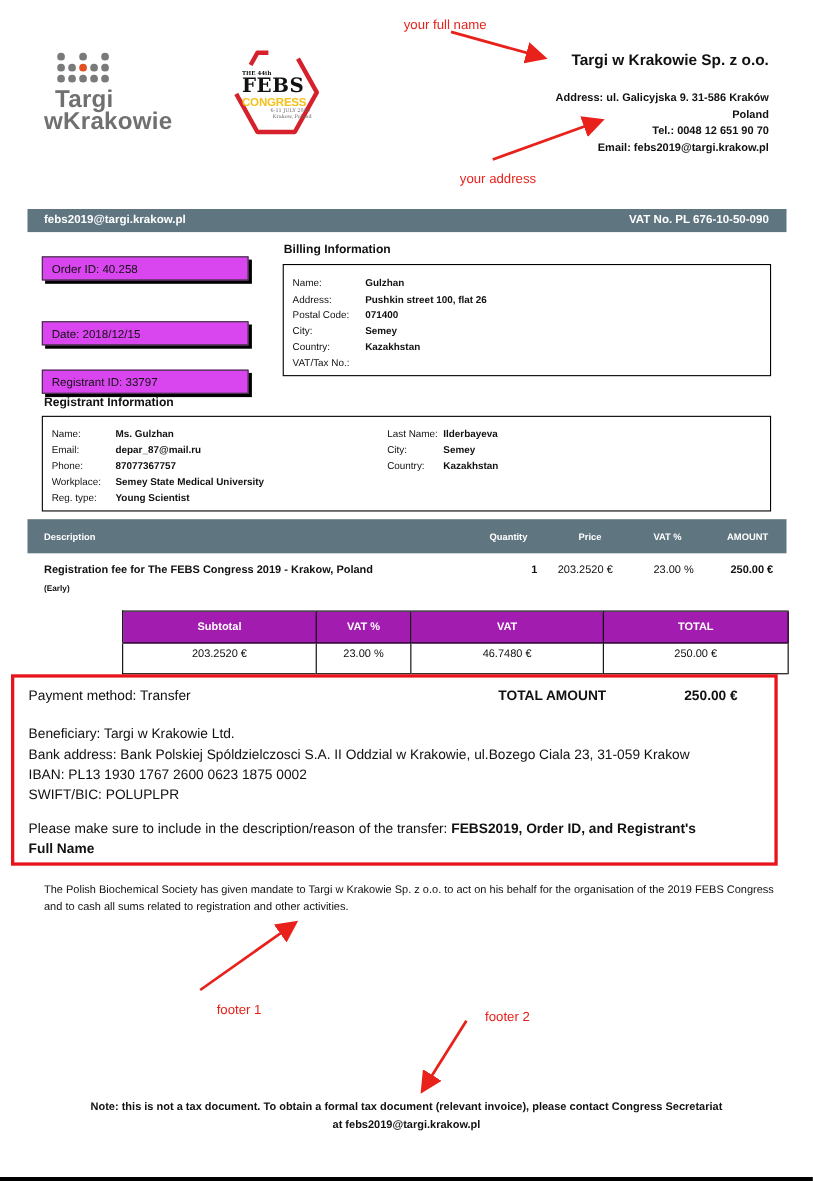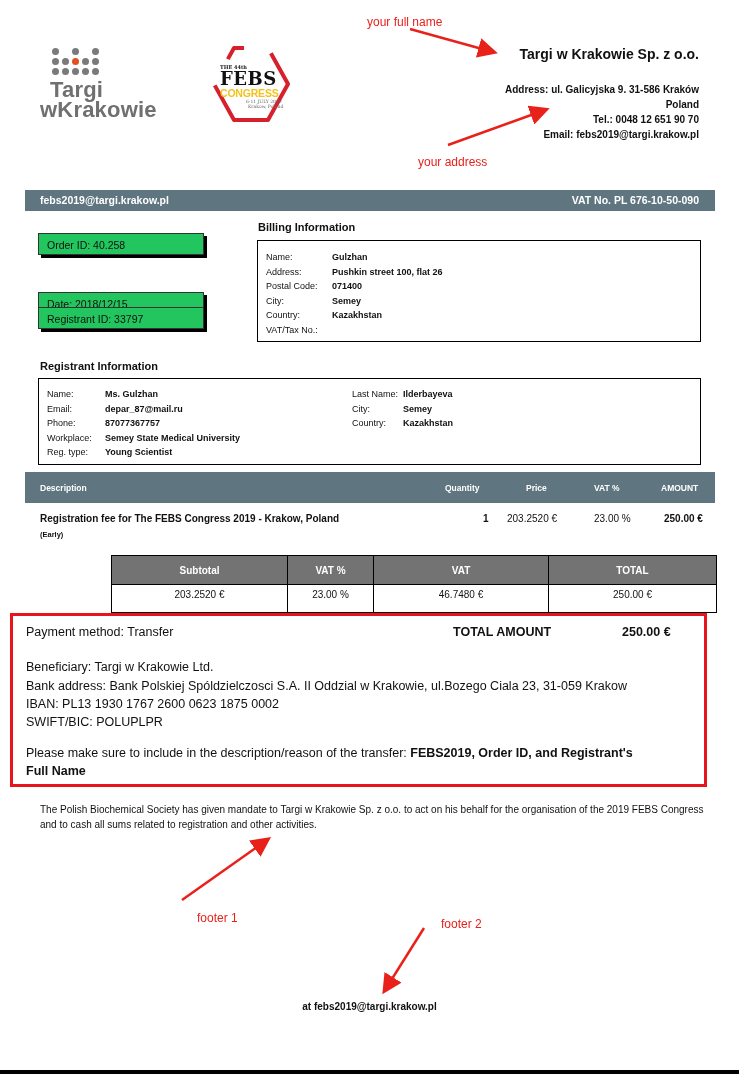--- a/index.html
+++ b/index.html
@@ -28,39 +28,39 @@
 
   
   .anno { color: #e8211b; font-size: 12px; }
 
   
   .bar { left: 25px; top: 190px; width: 690px; height: 21px; background: #5f7580; color: #fff; font-size: 10.5px; font-weight: bold; }
   .bar .l { position: absolute; left: 15px; top: 4px; }
   .bar .r { position: absolute; right: 16px; top: 4px; }
 
   
-  .sbox { position: absolute; left: 38px; width: 166px; height: 22px; border: 1px solid #333; background: #22c55e; box-shadow: 3px 3px 0 #000; font-size: 10.5px; padding: 5px 0 0 8px; }
+  .sbox { position: absolute; left: 38px; width: 188px; height: 22px; border: 1px solid #333; background: #d946ef; box-shadow: 3px 3px 0 #000; font-size: 10.5px; padding: 5px 0 0 8px; }
 
   .section-title { font-size: 11px; font-weight: bold; }
 
   .billing { left: 257px; top: 240px; width: 444px; height: 102px; border: 1px solid #000; }
   .kv { font-size: 9px; font-weight: bold; line-height: 14.5px; }
   .kv .row { display: flex; }
   .kv .k { font-weight: normal; }
 
   .reginfo { left: 38px; top: 378px; width: 663px; height: 87px; border: 1px solid #000; }
 
   
   .items-head { left: 25px; top: 472px; width: 690px; height: 31px; background: #5f7580; color: #fff; font-size: 8.5px; font-weight: bold; }
   .items-head span, .items-row span { position: absolute; }
   .items-row { left: 25px; top: 503px; width: 690px; height: 40px; font-size: 10px; font-weight: bold; }
 
   
   .totals { left: 111px; top: 555px; width: 605px; height: 58px; border: 1px solid #000; border-collapse: collapse; table-layout: fixed; }
-  .totals th { background: #737373; color: #fff; font-size: 10px; font-weight: bold; height: 29px; border-right: 1px solid #000; }
+  .totals th { background: #a21caf; color: #fff; font-size: 10px; font-weight: bold; height: 29px; border-right: 1px solid #000; }
   .totals td { font-size: 10px; height: 28px; text-align: center; vertical-align: top; padding-top: 4px; border-right: 1px solid #000; border-top: 1px solid #000; }
 
   
   .paybox { left: 10px; top: 613px; width: 697px; height: 174px; border: 3px solid #e8141b; font-size: 12.5px; padding-left: 24px; }
   .paybox .line { position: absolute; left: 13px; }
   .paybox b { font-weight: bold; }
 
   .footer1 { left: 40px; top: 802px; width: 670px; font-size: 10px; line-height: 15px; }
   .footer2 { left: 20px; top: 999px; width: 699px; font-size: 10px; font-weight: bold; text-align: center; line-height: 16px; }
   .bottom-line { left: 0; top: 1070px; width: 739px; height: 4px; background: #000; }
@@ -125,21 +125,21 @@
   <div>Email: febs2019@targi.krakow.pl</div>
 </div>
 
 <div class="abs bar">
   <span class="l">febs2019@targi.krakow.pl</span>
   <span class="r">VAT No.  PL 676-10-50-090</span>
 </div>
 
 <div class="sbox" style="top:233px">Order ID: 40.258</div>
 <div class="sbox" style="top:292px">Date: 2018/12/15</div>
-<div class="sbox" style="top:307px">Registrant ID: 33797</div>
+<div class="sbox" style="top:336px">Registrant ID: 33797</div>
 
 <div class="abs section-title" style="left:258px;top:221px">Billing Information</div>
 <div class="abs billing">
   <div class="kv" style="position:absolute;left:8px;top:9px">
     <div class="row">
         <span class="k" style="width:66px">Name:</span>
         <span>Gulzhan</span>
       </div>
     <div class="row">
         <span class="k" style="width:66px">Address:</span>
@@ -250,15 +250,16 @@
   <span class="line" style="top:44px">Beneficiary:  Targi w Krakowie Ltd.</span>
   <span class="line" style="top:63px">Bank address:  Bank Polskiej Spóldzielczosci S.A. II Oddzial w Krakowie, ul.Bozego Ciala 23, 31-059 Krakow</span>
   <span class="line" style="top:81px">IBAN: PL13 1930 1767 2600 0623 1875 0002</span>
   <span class="line" style="top:99px">SWIFT/BIC: POLUPLPR</span>
   <span class="line" style="top:130px"><span>Please make sure to include in the description/reason of the transfer: </span><b>FEBS2019, Order ID, and Registrant's</b></span>
   <span class="line" style="top:148px;font-weight:bold">Full Name</span>
 </div>
 
 <div class="abs footer1">The Polish Biochemical Society has given mandate to Targi w Krakowie Sp. z o.o. to act on his behalf for the organisation of the 2019 FEBS Congress and to cash all sums related to registration and other activities.</div>
 <div class="abs footer2">
+  <div>Note: this is not a tax document. To obtain a formal tax document (relevant invoice), please contact Congress Secretariat</div>
   <div>at febs2019@targi.krakow.pl</div>
 </div>
 <div class="abs bottom-line"></div>
 
 </body></html>

